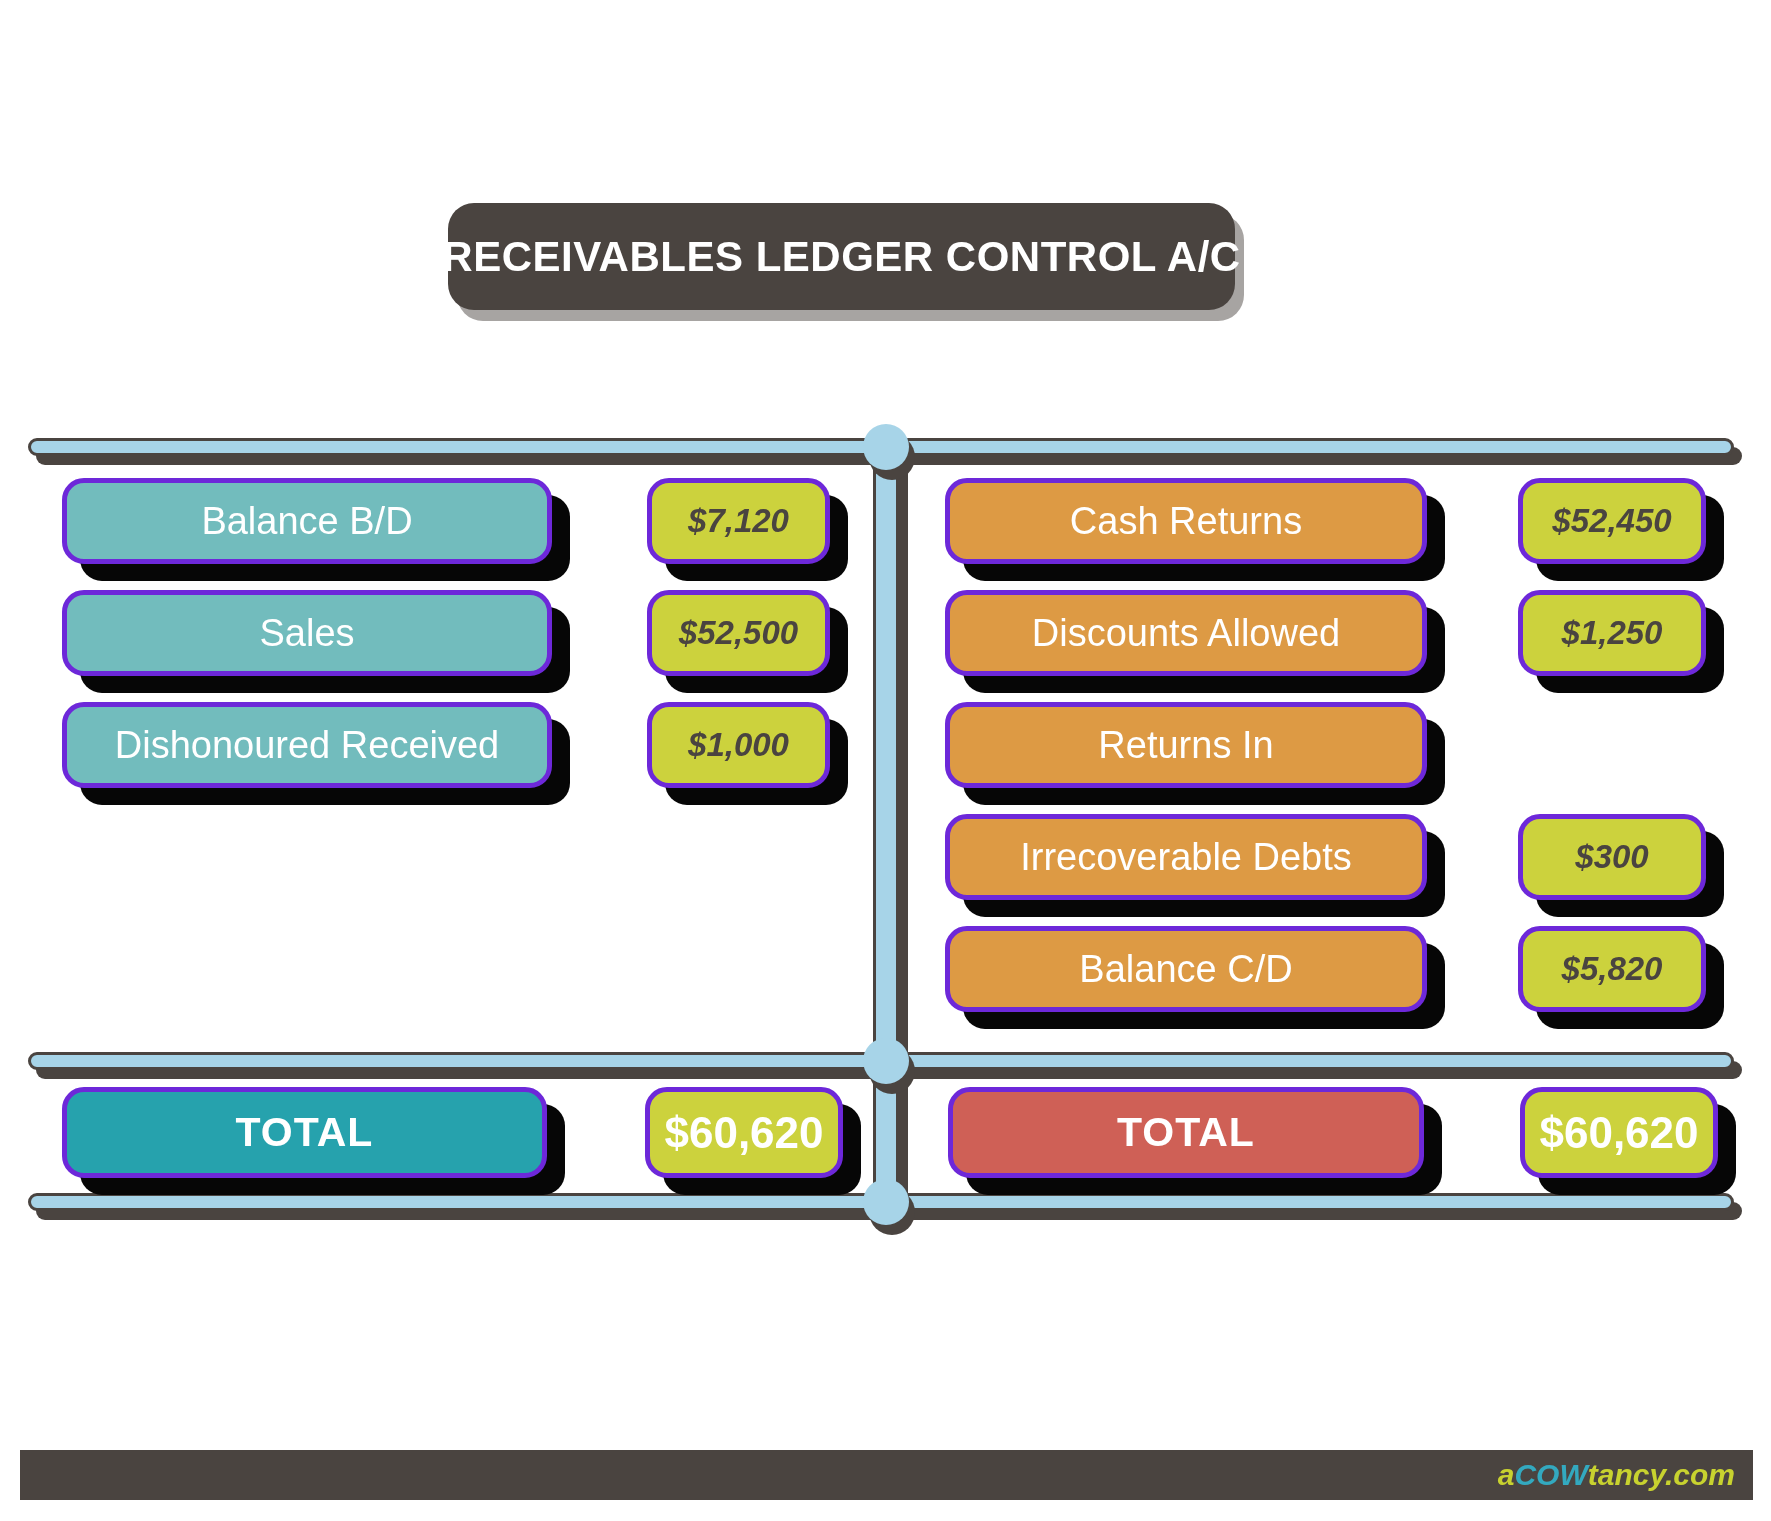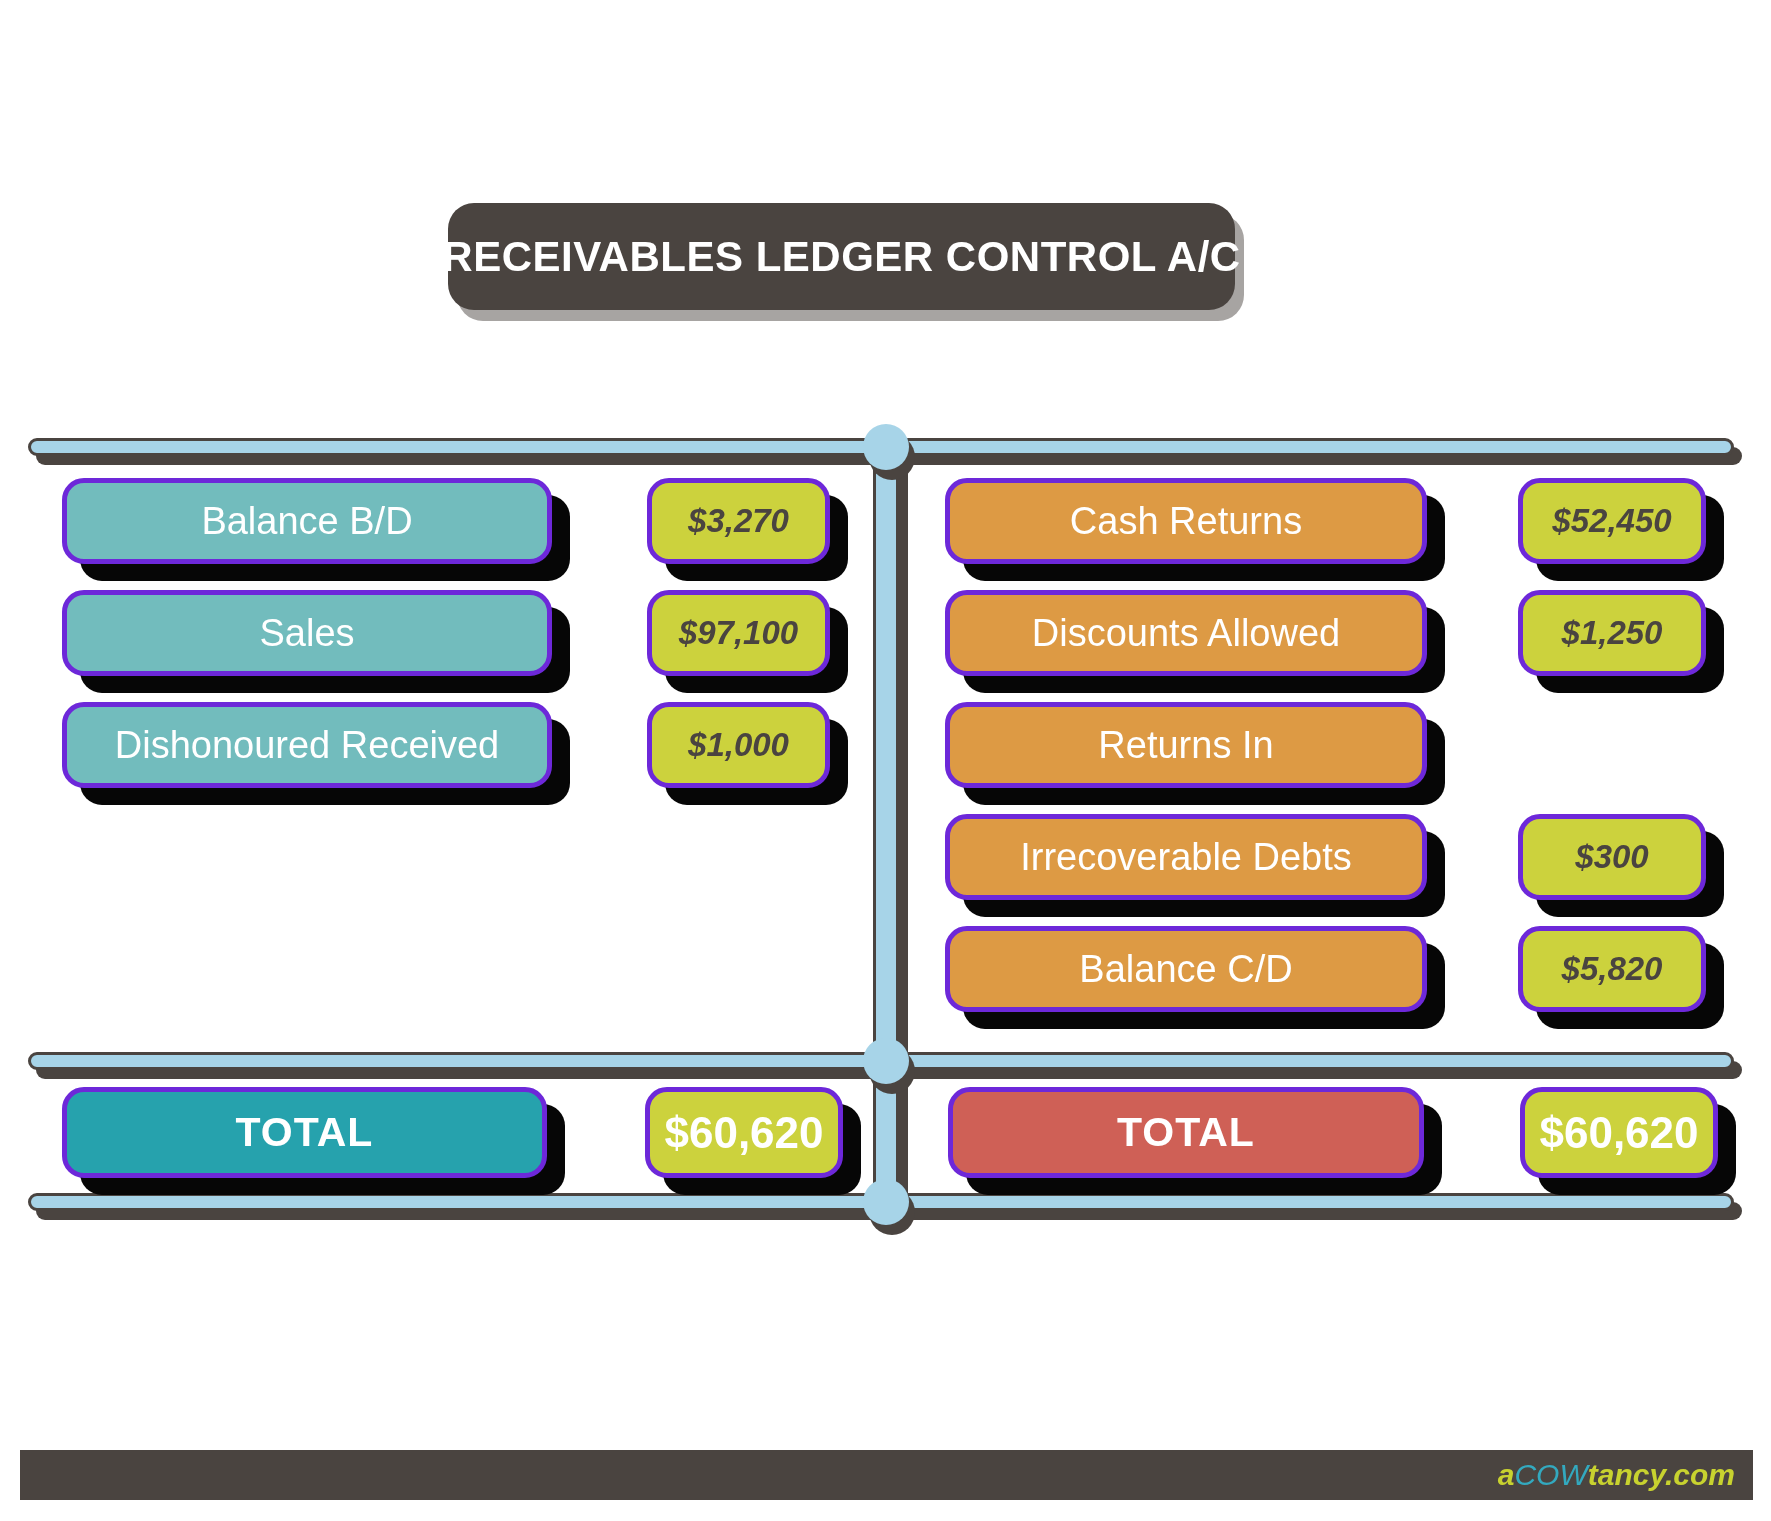--- a/index.html
+++ b/index.html
@@ -69,41 +69,41 @@
   .total-value{background:#ccd23d;color:#ffffff;font-size:44px;font-weight:bold;}
   
   .footer-bar{
     position:absolute;left:20px;top:1450px;width:1733px;height:50px;
     background:#4a4440;
     display:flex;align-items:center;justify-content:flex-end;
     padding-right:18px;box-sizing:border-box;
   }
   .logo{font-size:30px;font-style:italic;line-height:1;white-space:nowrap;}
   .logo .g{color:#c8d22f;font-weight:600;}
-  .logo .c{color:#33a9bf;font-weight:400;}
+  .logo .c{color:#33a9bf;font-weight:700;}
 </style>
 </head>
 <body>
 
 <div id="stage">
 
   <div class="title-box">RECEIVABLES LEDGER CONTROL A/C</div>
 
   <div class="hline top"></div>
   <div class="hline mid"></div>
   <div class="hline bot"></div>
   <div class="vline"></div>
   <div class="node n-top"></div>
   <div class="node n-mid"></div>
   <div class="node n-bot"></div>
 
   <div class="btn label teal dl r0">Balance B/D</div>
-  <div class="btn value dv r0">$3,270</div>
+  <div class="btn value dv r0">$7,120</div>
   <div class="btn label teal dl r1">Sales</div>
-  <div class="btn value dv r1">$97,100</div>
+  <div class="btn value dv r1">$52,500</div>
   <div class="btn label teal dl r2">Dishonoured Received</div>
   <div class="btn value dv r2">$1,000</div>
 
   <div class="btn label orange cl r0">Cash Returns</div>
   <div class="btn value cv r0">$52,450</div>
   <div class="btn label orange cl r1">Discounts Allowed</div>
   <div class="btn value cv r1">$1,250</div>
   <div class="btn label orange cl r2">Returns In</div>
   <div class="btn label orange cl r3">Irrecoverable Debts</div>
   <div class="btn value cv r3">$300</div>

